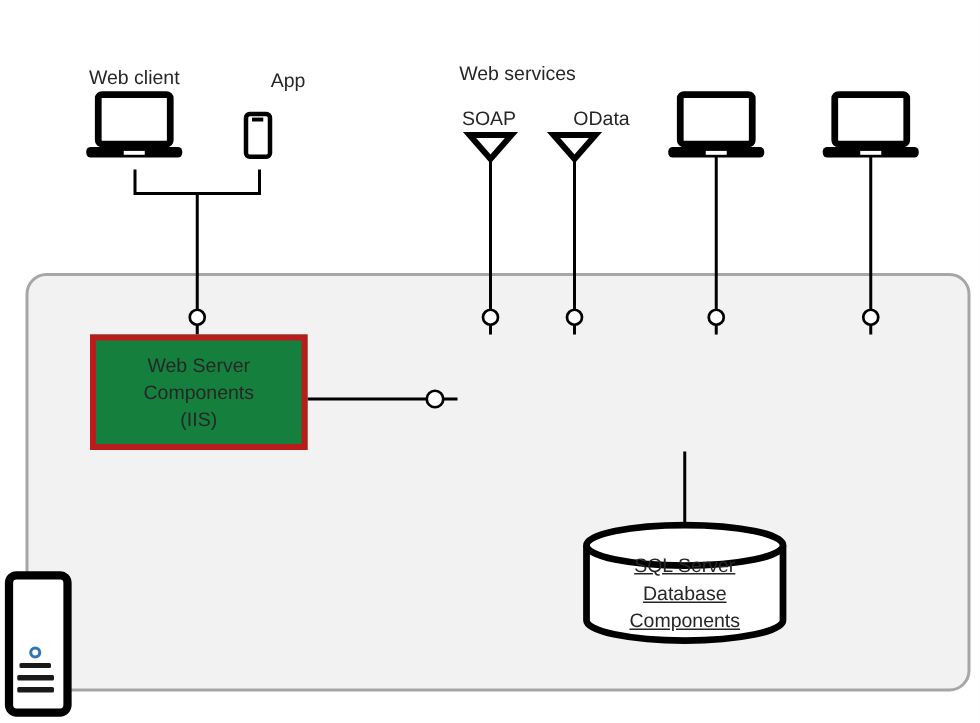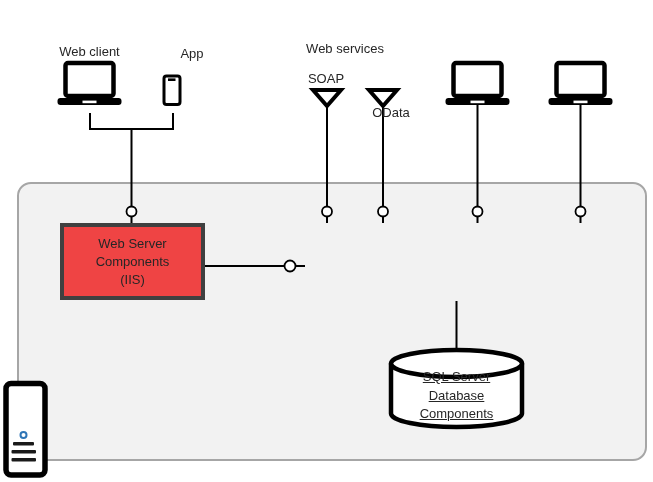--- a/index.html
+++ b/index.html
@@ -11,22 +11,22 @@
     position:absolute; left:17px; top:182px; width:630px; height:279px;
     box-sizing:border-box; background:#f2f2f2; border:2px solid #a6a6a6;
     border-radius:14px;
   }
   #diagram-canvas { position:absolute; left:0; top:0; width:653px; height:482px; }
   .label {
     position:absolute; transform:translateX(-50%); text-align:center;
     white-space:pre-line; font-size:13px; line-height:16px; color:#262626;
   }
   .node-box {
-    position:absolute; box-sizing:border-box; background:#ef4444;
-    border:4px solid #404040; display:flex; align-items:center; justify-content:center;
+    position:absolute; box-sizing:border-box; background:#15803d;
+    border:4px solid #b91c1c; display:flex; align-items:center; justify-content:center;
     text-align:center; white-space:pre-line; font-size:13px; line-height:18px;
     color:#262626;
   }
   #server-box { border-width:5px; }
   #sql-label {
     position:absolute; left:396px; top:368px; width:121px; text-align:center;
     white-space:pre-line; font-size:13px; line-height:18.5px; color:#262626;text-decoration:underline;
   }
 </style>
 </head>
@@ -97,21 +97,21 @@
       <rect x="13" y="442" width="21" height="3.4" rx="1" fill="#1a1a1a"></rect>
       <rect x="11.5" y="450" width="24.5" height="3.6" rx="1" fill="#1a1a1a"></rect>
       <rect x="11.5" y="458" width="24.5" height="3.6" rx="1" fill="#1a1a1a"></rect>
     </g>
   </svg>
 
   <div class="label" style="left:89.5px; top:44px;">Web client</div>
   <div class="label" style="left:192px; top:46px;">App</div>
   <div class="label" style="left:345px; top:41px;">Web services</div>
   <div class="label" style="left:326px; top:71px;">SOAP</div>
-  <div class="label" style="left:391px; top:71px;margin-top:34px;">OData</div>
+  <div class="label" style="left:401px; top:71px;">OData</div>
 
   <div class="node-box" id="wsc-box" style="left:60px; top:223px; width:145px; height:77px;">Web Server
 Components
 (IIS)</div>
   <div id="sql-label">SQL Server
 Database
 Components</div>
 
 </div>
 

